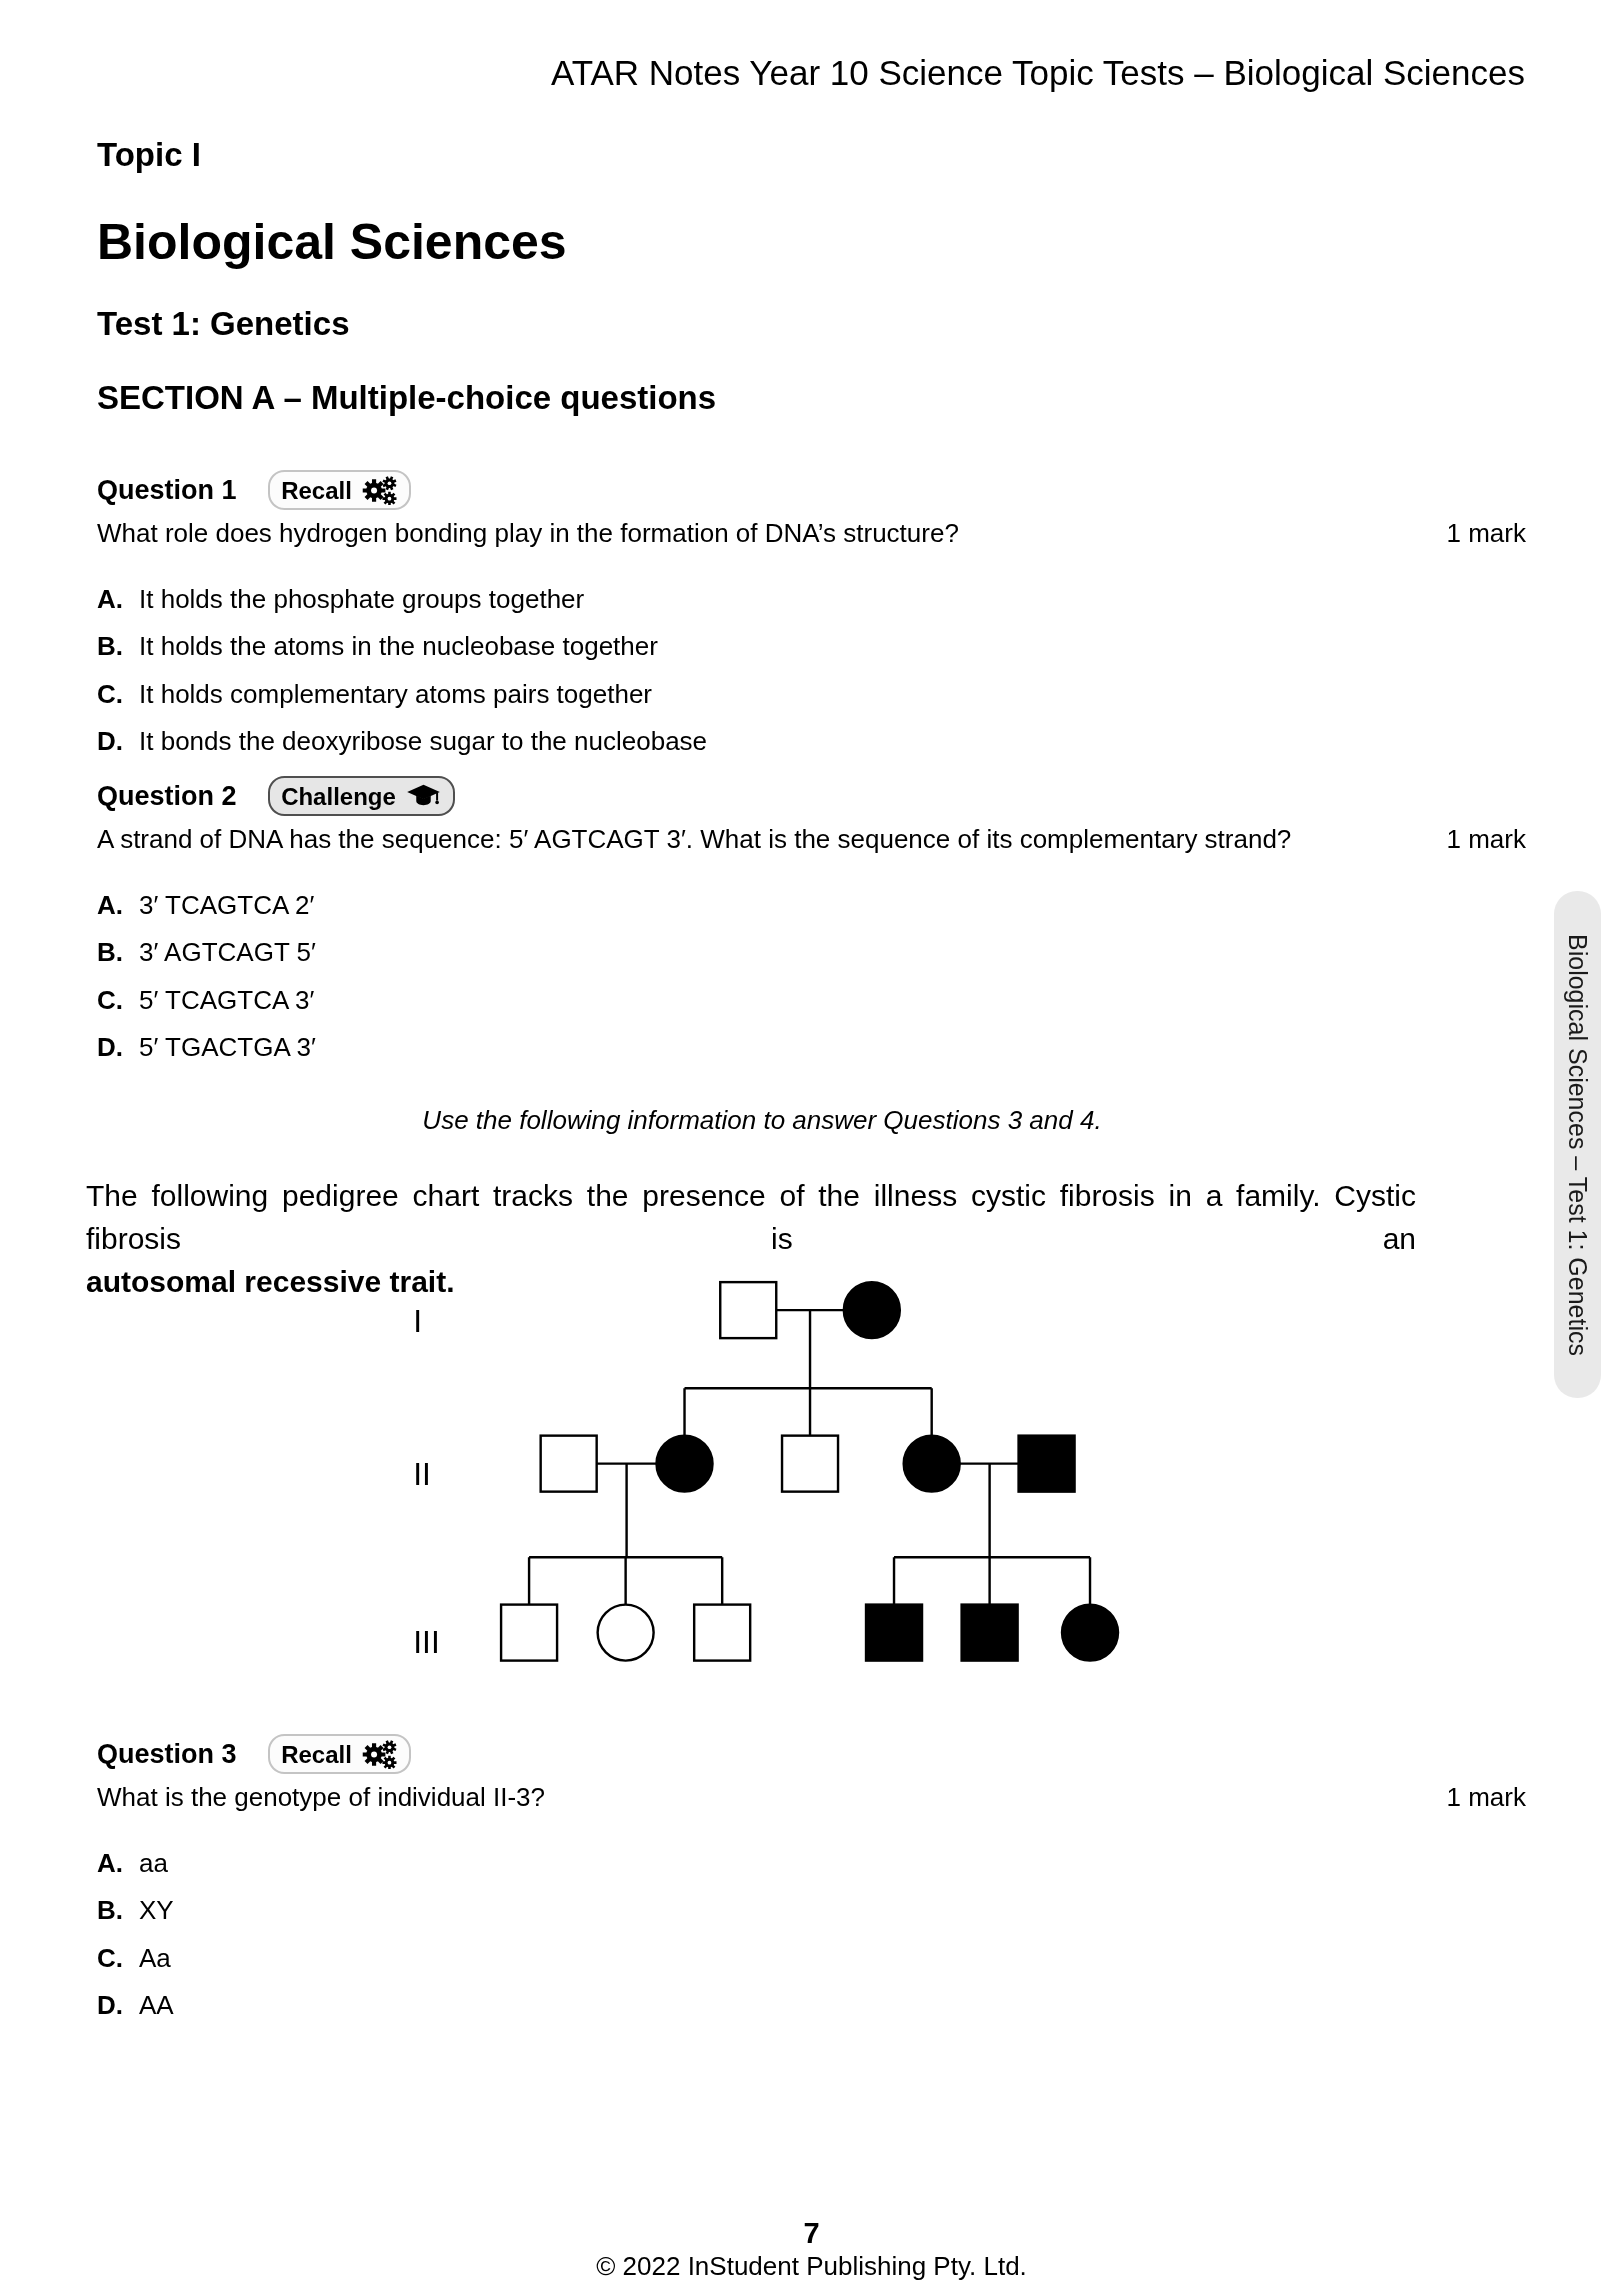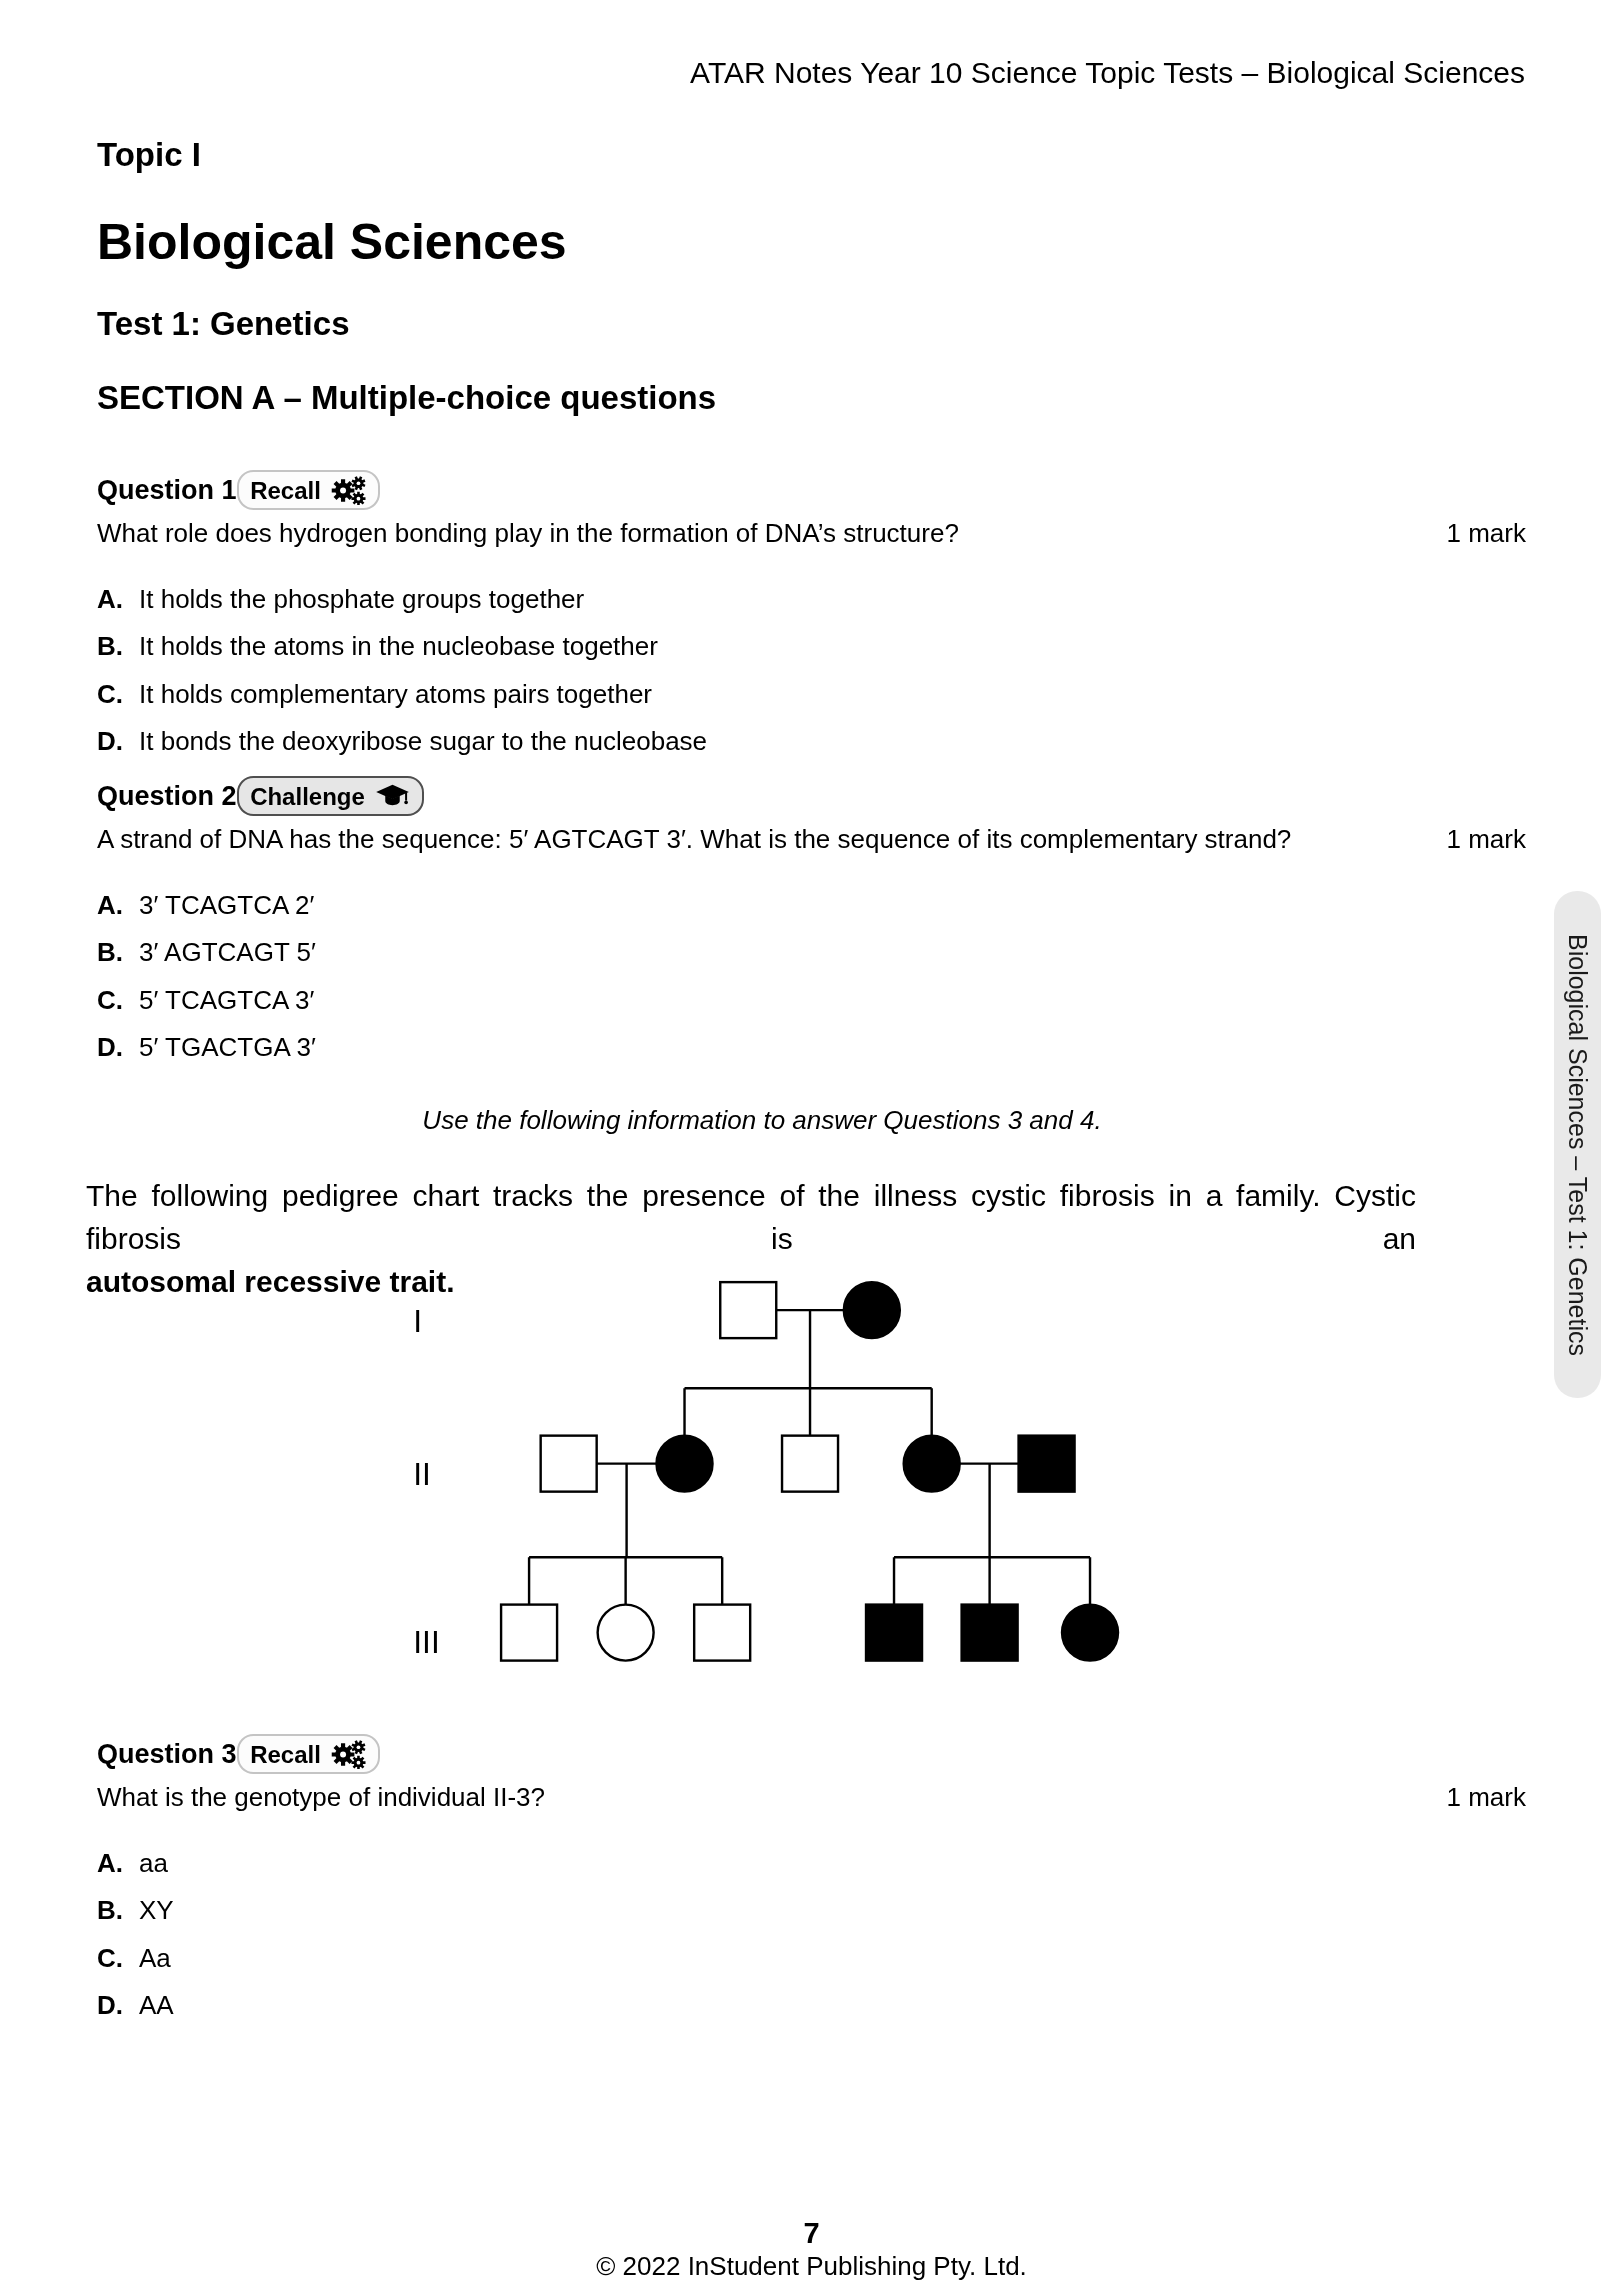--- a/index.html
+++ b/index.html
@@ -7,38 +7,38 @@
     position:relative;
     width:1622px;height:2294px;
     background:#ffffff;
     font-family:"Liberation Sans","DejaVu Sans",sans-serif;
     color:#000;
     overflow:hidden;
   }
   .abs{position:absolute;}
 
   
-  .header{top:56px;right:97px;font-size:30px;line-height:33px;text-align:right;}
+  .header{top:56px;right:97px;font-size:35px;line-height:33px;text-align:right;}
 
   
   .h-topic{top:135px;left:97px;font-size:33px;font-weight:bold;line-height:39px;}
   .h-main{top:214px;left:97px;font-size:50px;font-weight:bold;line-height:56px;}
   .h-test{top:304px;left:97px;font-size:33px;font-weight:bold;line-height:39px;}
   .h-section{top:378px;left:97px;font-size:33px;font-weight:bold;line-height:39px;}
 
   
   .qblock{left:97px;width:1429px;}
   .q1{top:468px;height:290px;}
   .q2{top:774px;height:290px;}
   .q3{top:1732px;height:290px;}
   .q-head{position:absolute;top:0;left:0;height:44px;display:flex;align-items:center;}
   .q-label{font-size:27px;font-weight:bold;}
   .badge{
     display:inline-flex;align-items:center;gap:8.7px;
-    padding:3.9px 11.6px;
+    margin-left:31px;padding:3.9px 11.6px;
     border-radius:16.4px;font-size:24px;font-weight:bold;line-height:27px;
   }
   .badge-recall{border:2.9px solid #c4c4c4;background:#fcfcfc;}
   .badge-challenge{border:2.9px solid #4f4f4f;background:#e6e6e6;}
   .badge-icon{width:37px;height:29px;display:block;}
   .q-text{position:absolute;top:49px;left:0;font-size:26px;line-height:33px;}
   .q-marks{position:absolute;top:49px;right:0;font-size:26px;line-height:33px;}
   .opt{position:absolute;left:0;display:flex;font-size:26px;line-height:33px;}
   .opt-letter{font-weight:bold;width:42px;flex:0 0 42px;}
 

